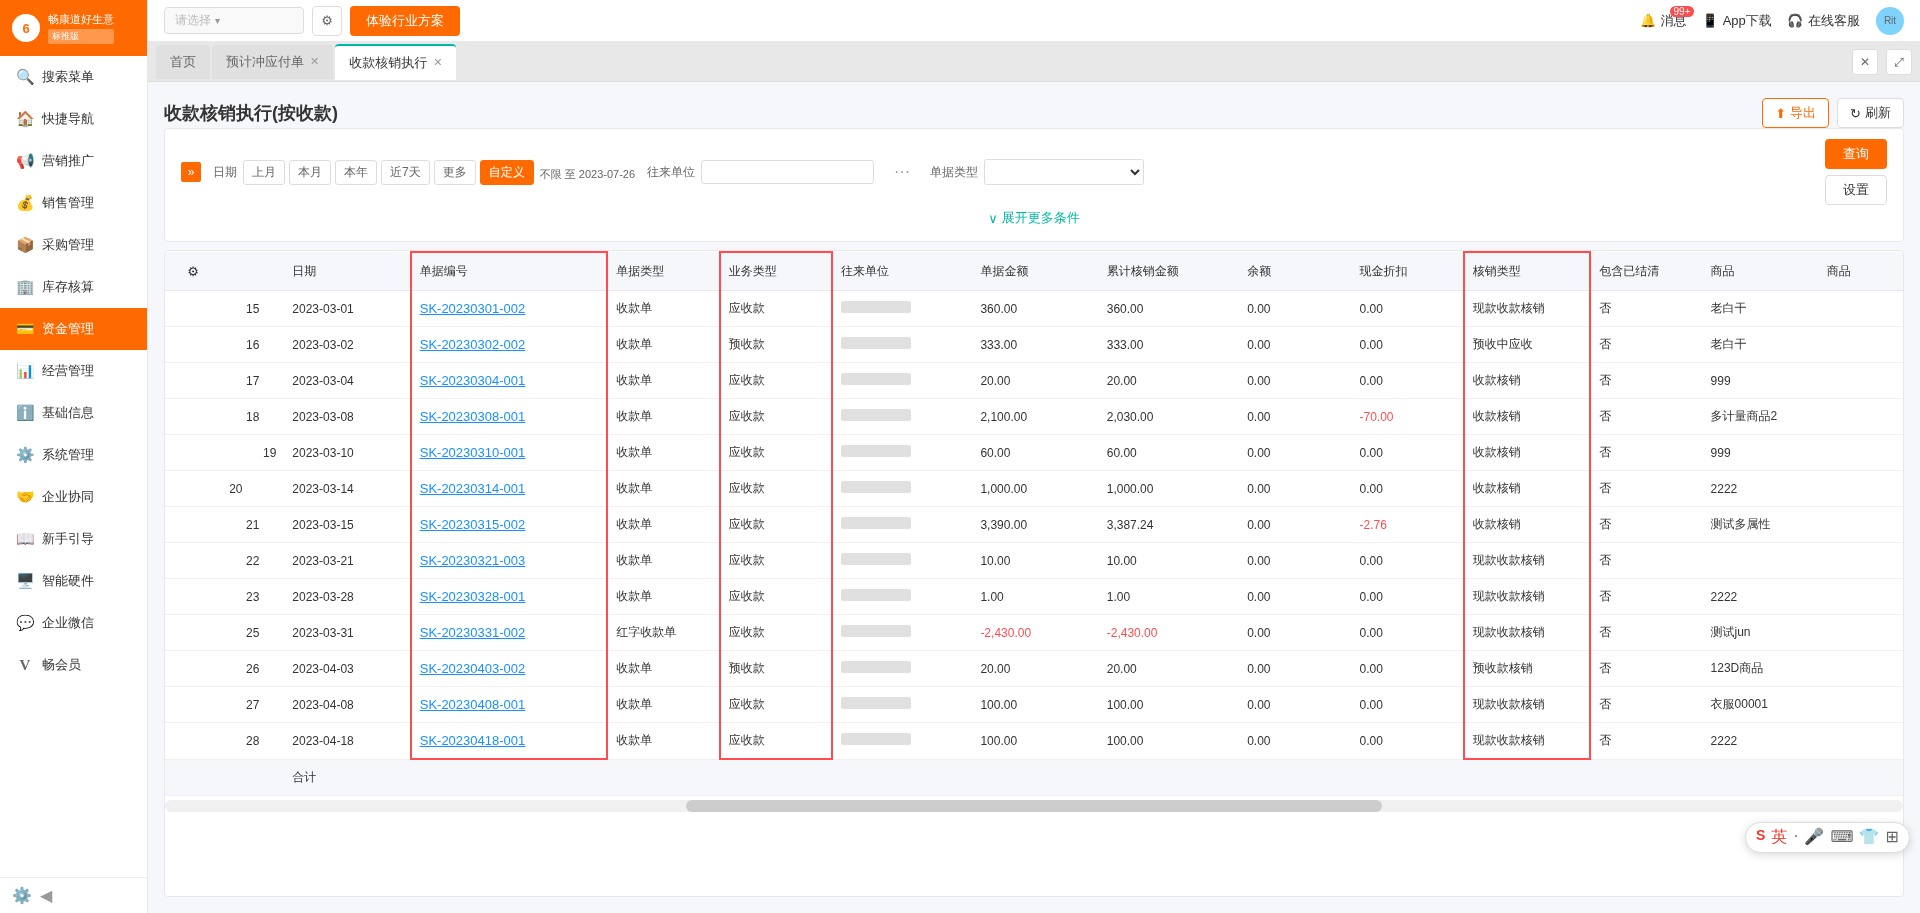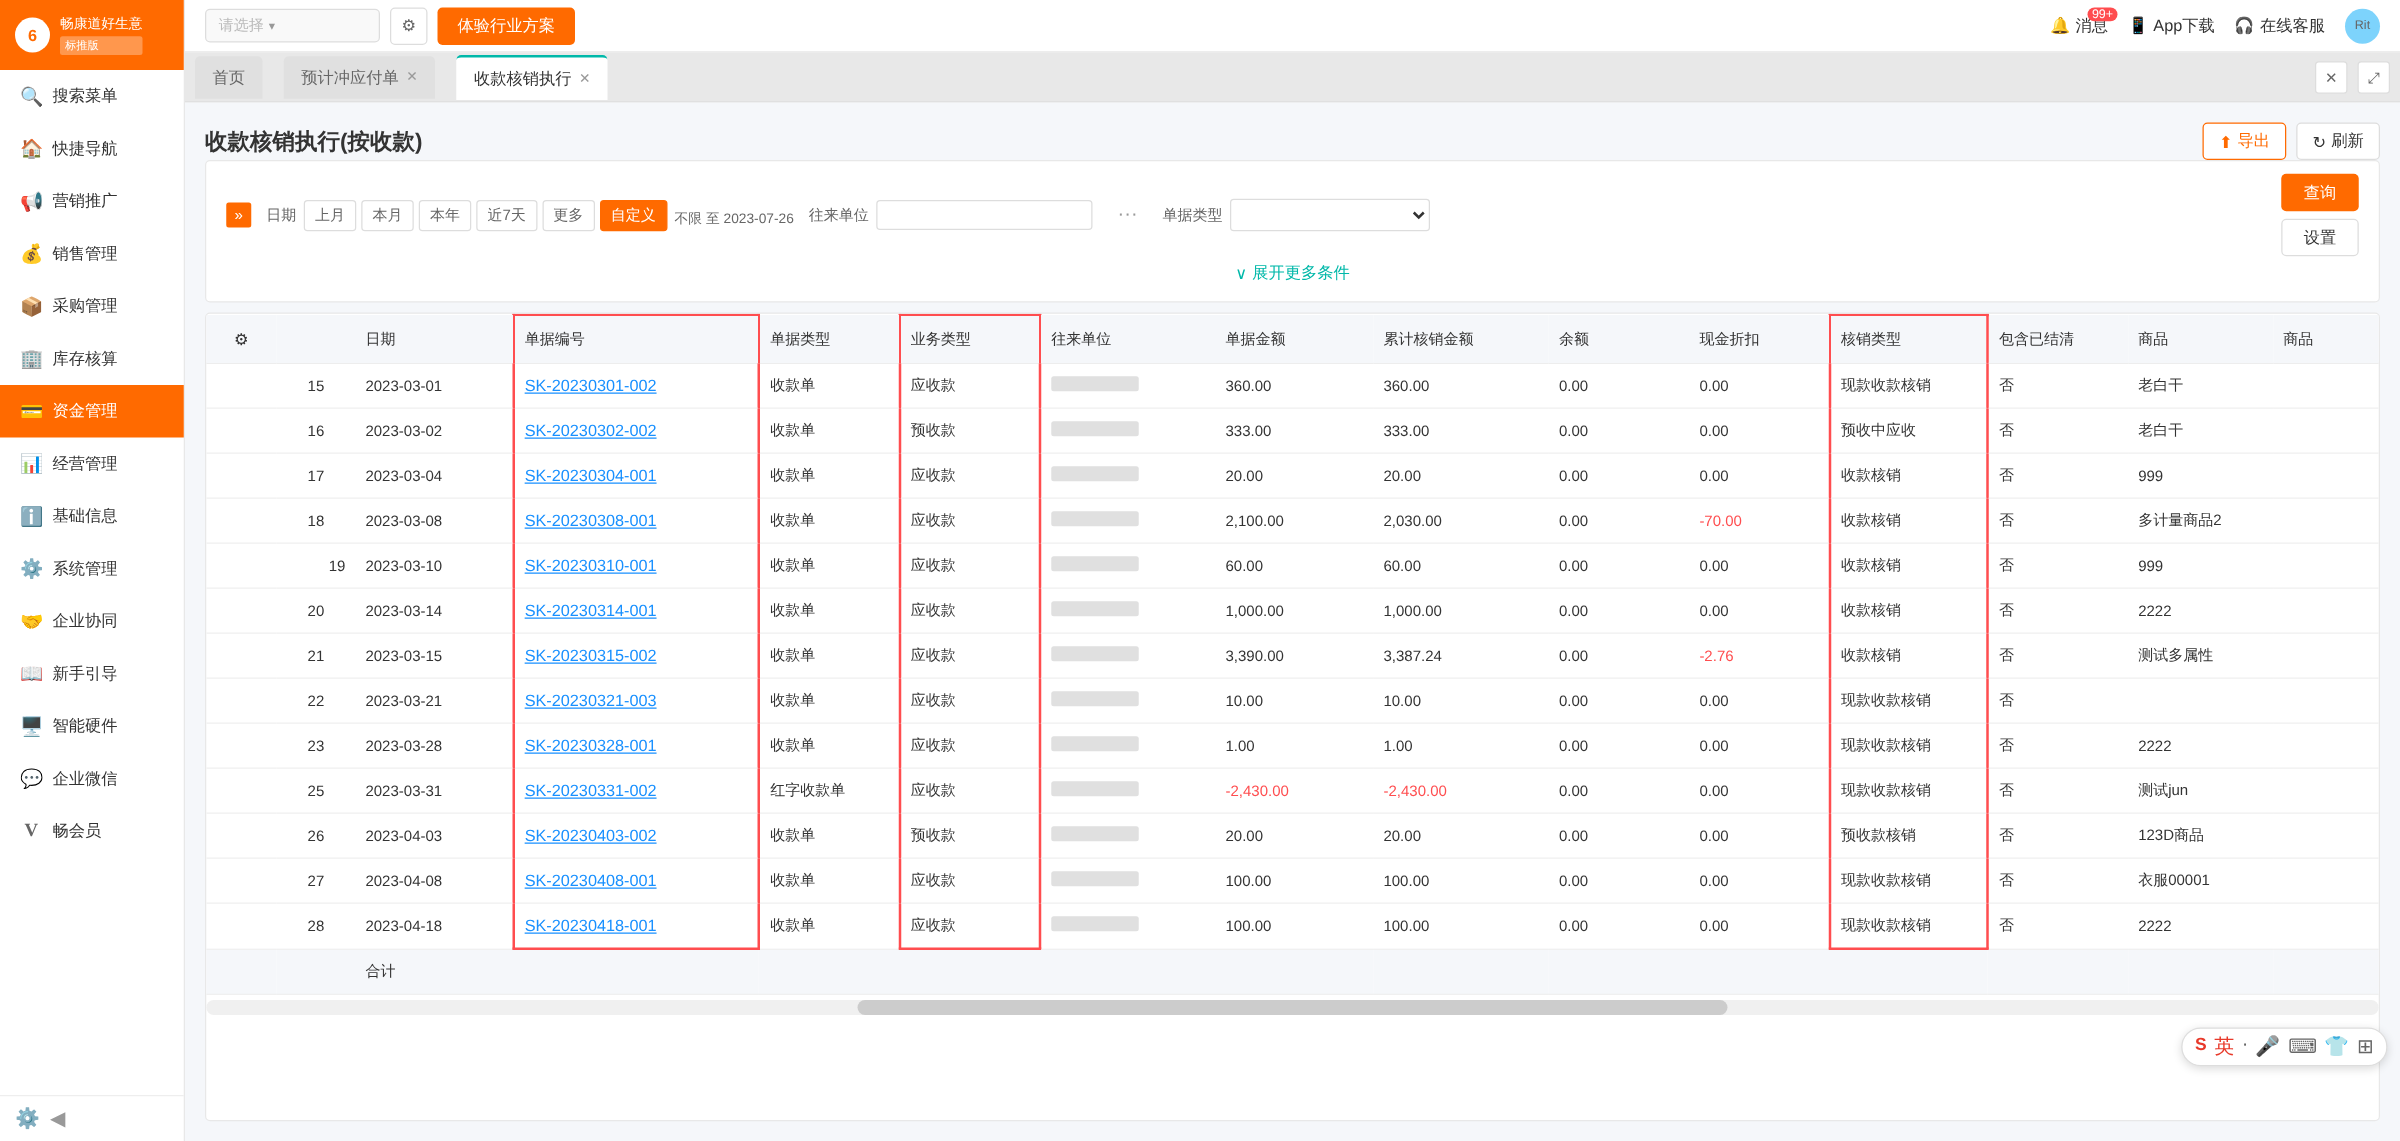--- a/index.html
+++ b/index.html
@@ -27,21 +27,21 @@
     .topbar-select-arrow { color: #999; font-size: 10px; }
     .topbar-gear { width: 30px; height: 30px; border: 1px solid #ddd; border-radius: 4px; display: flex; align-items: center; justify-content: center; cursor: pointer; color: #666; }
     .topbar-solution { background: #ff6a00; color: #fff; border: none; padding: 6px 16px; border-radius: 4px; cursor: pointer; font-size: 13px; }
     .topbar-right { display: flex; align-items: center; gap: 16px; }
     .topbar-notification { display: flex; align-items: center; gap: 4px; color: #333; cursor: pointer; font-size: 12px; position: relative; }
     .notification-badge { background: #ff4d4f; color: #fff; font-size: 10px; padding: 0 4px; border-radius: 8px; position: absolute; top: -6px; right: -8px; }
     .topbar-link { display: flex; align-items: center; gap: 4px; color: #333; cursor: pointer; font-size: 12px; }
     .topbar-avatar { width: 28px; height: 28px; background: #7dd3fc; border-radius: 50%; display: flex; align-items: center; justify-content: center; color: #666; font-size: 10px; }
 
     
-    .tabbar { height: 40px; background: #f0f0f0; display: flex; align-items: center; padding: 0 8px; gap: 17px; border-bottom: 1px solid #ddd; }
+    .tabbar { height: 40px; background: #f0f0f0; display: flex; align-items: center; padding: 0 8px; gap: 2px; border-bottom: 1px solid #ddd; }
     .tab { display: flex; align-items: center; gap: 6px; padding: 8px 14px; border-radius: 4px 4px 0 0; cursor: pointer; font-size: 13px; color: #666; background: #e0e0e0; }
     .tab.active { background: #fff; color: #333; border-top: 2px solid #00b8a9; }
     .tab-close { font-size: 11px; color: #999; cursor: pointer; }
     .tabbar-right { margin-left: auto; display: flex; gap: 8px; }
     .tabbar-btn { width: 26px; height: 26px; display: flex; align-items: center; justify-content: center; border: 1px solid #ddd; border-radius: 3px; cursor: pointer; background: #fff; color: #666; font-size: 12px; }
 
     
     .content { flex: 1; overflow: hidden; display: flex; flex-direction: column; background: #f5f7fa; padding: 16px; }
     .page-header { display: flex; align-items: center; justify-content: space-between; }
     .page-title { font-size: 18px; font-weight: 600; color: #333; }
@@ -366,21 +366,21 @@
     <td style="">60.00</td>
     <td>0.00</td>
     <td style="">0.00</td>
     <td style="border-left:2px solid #ff4d4f;border-right:2px solid #ff4d4f;">收款核销</td>
     <td>否</td>
     <td>999</td>
     <td></td>
   </tr>
             <tr>
     <td style="text-align:center;width:40px;"></td>
-    <td style="text-align:center;">20</td>
+    <td style="">20</td>
     <td>2023-03-14</td>
     <td style="border-left:2px solid #ff4d4f;border-right:2px solid #ff4d4f;"><span class="link-cell">SK-20230314-001</span></td>
     <td>收款单</td>
     <td style="border-left:2px solid #ff4d4f;border-right:2px solid #ff4d4f;">应收款</td>
     <td><span style="display:inline-block;width:70px;height:12px;background:#e0e0e0;border-radius:2px;"></span></td>
     <td style="">1,000.00</td>
     <td style="">1,000.00</td>
     <td>0.00</td>
     <td style="">0.00</td>
     <td style="border-left:2px solid #ff4d4f;border-right:2px solid #ff4d4f;">收款核销</td>

